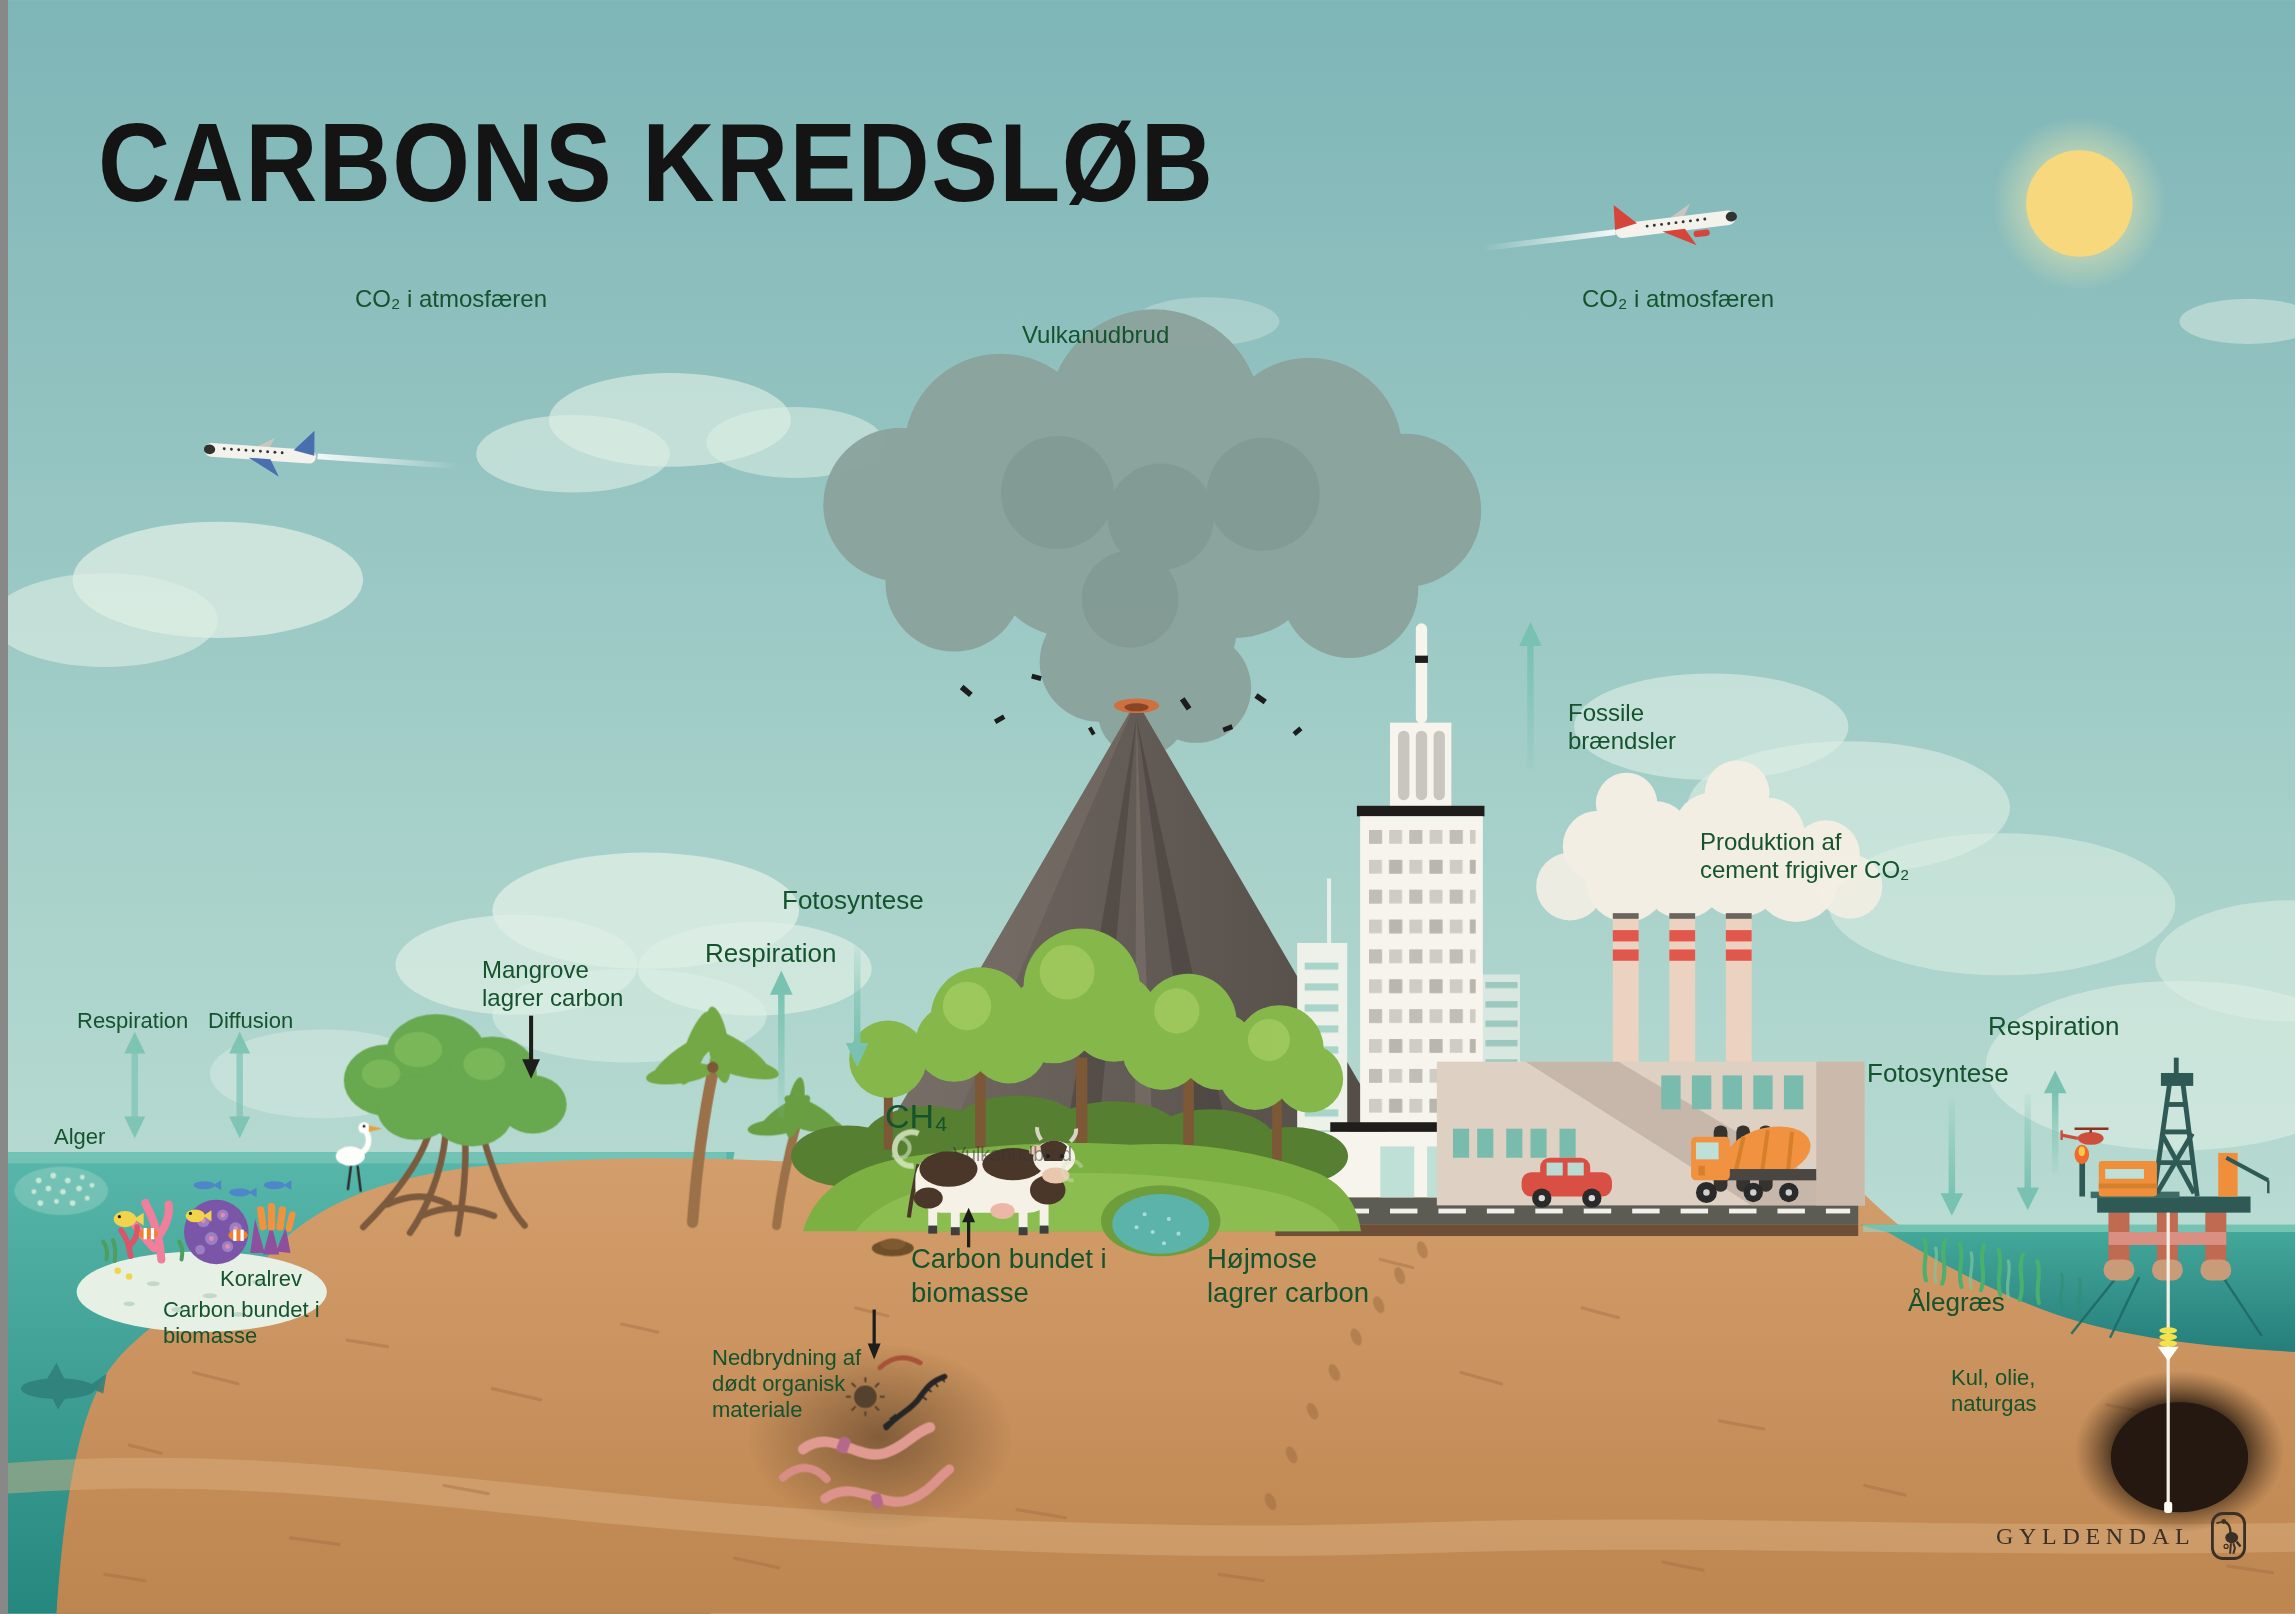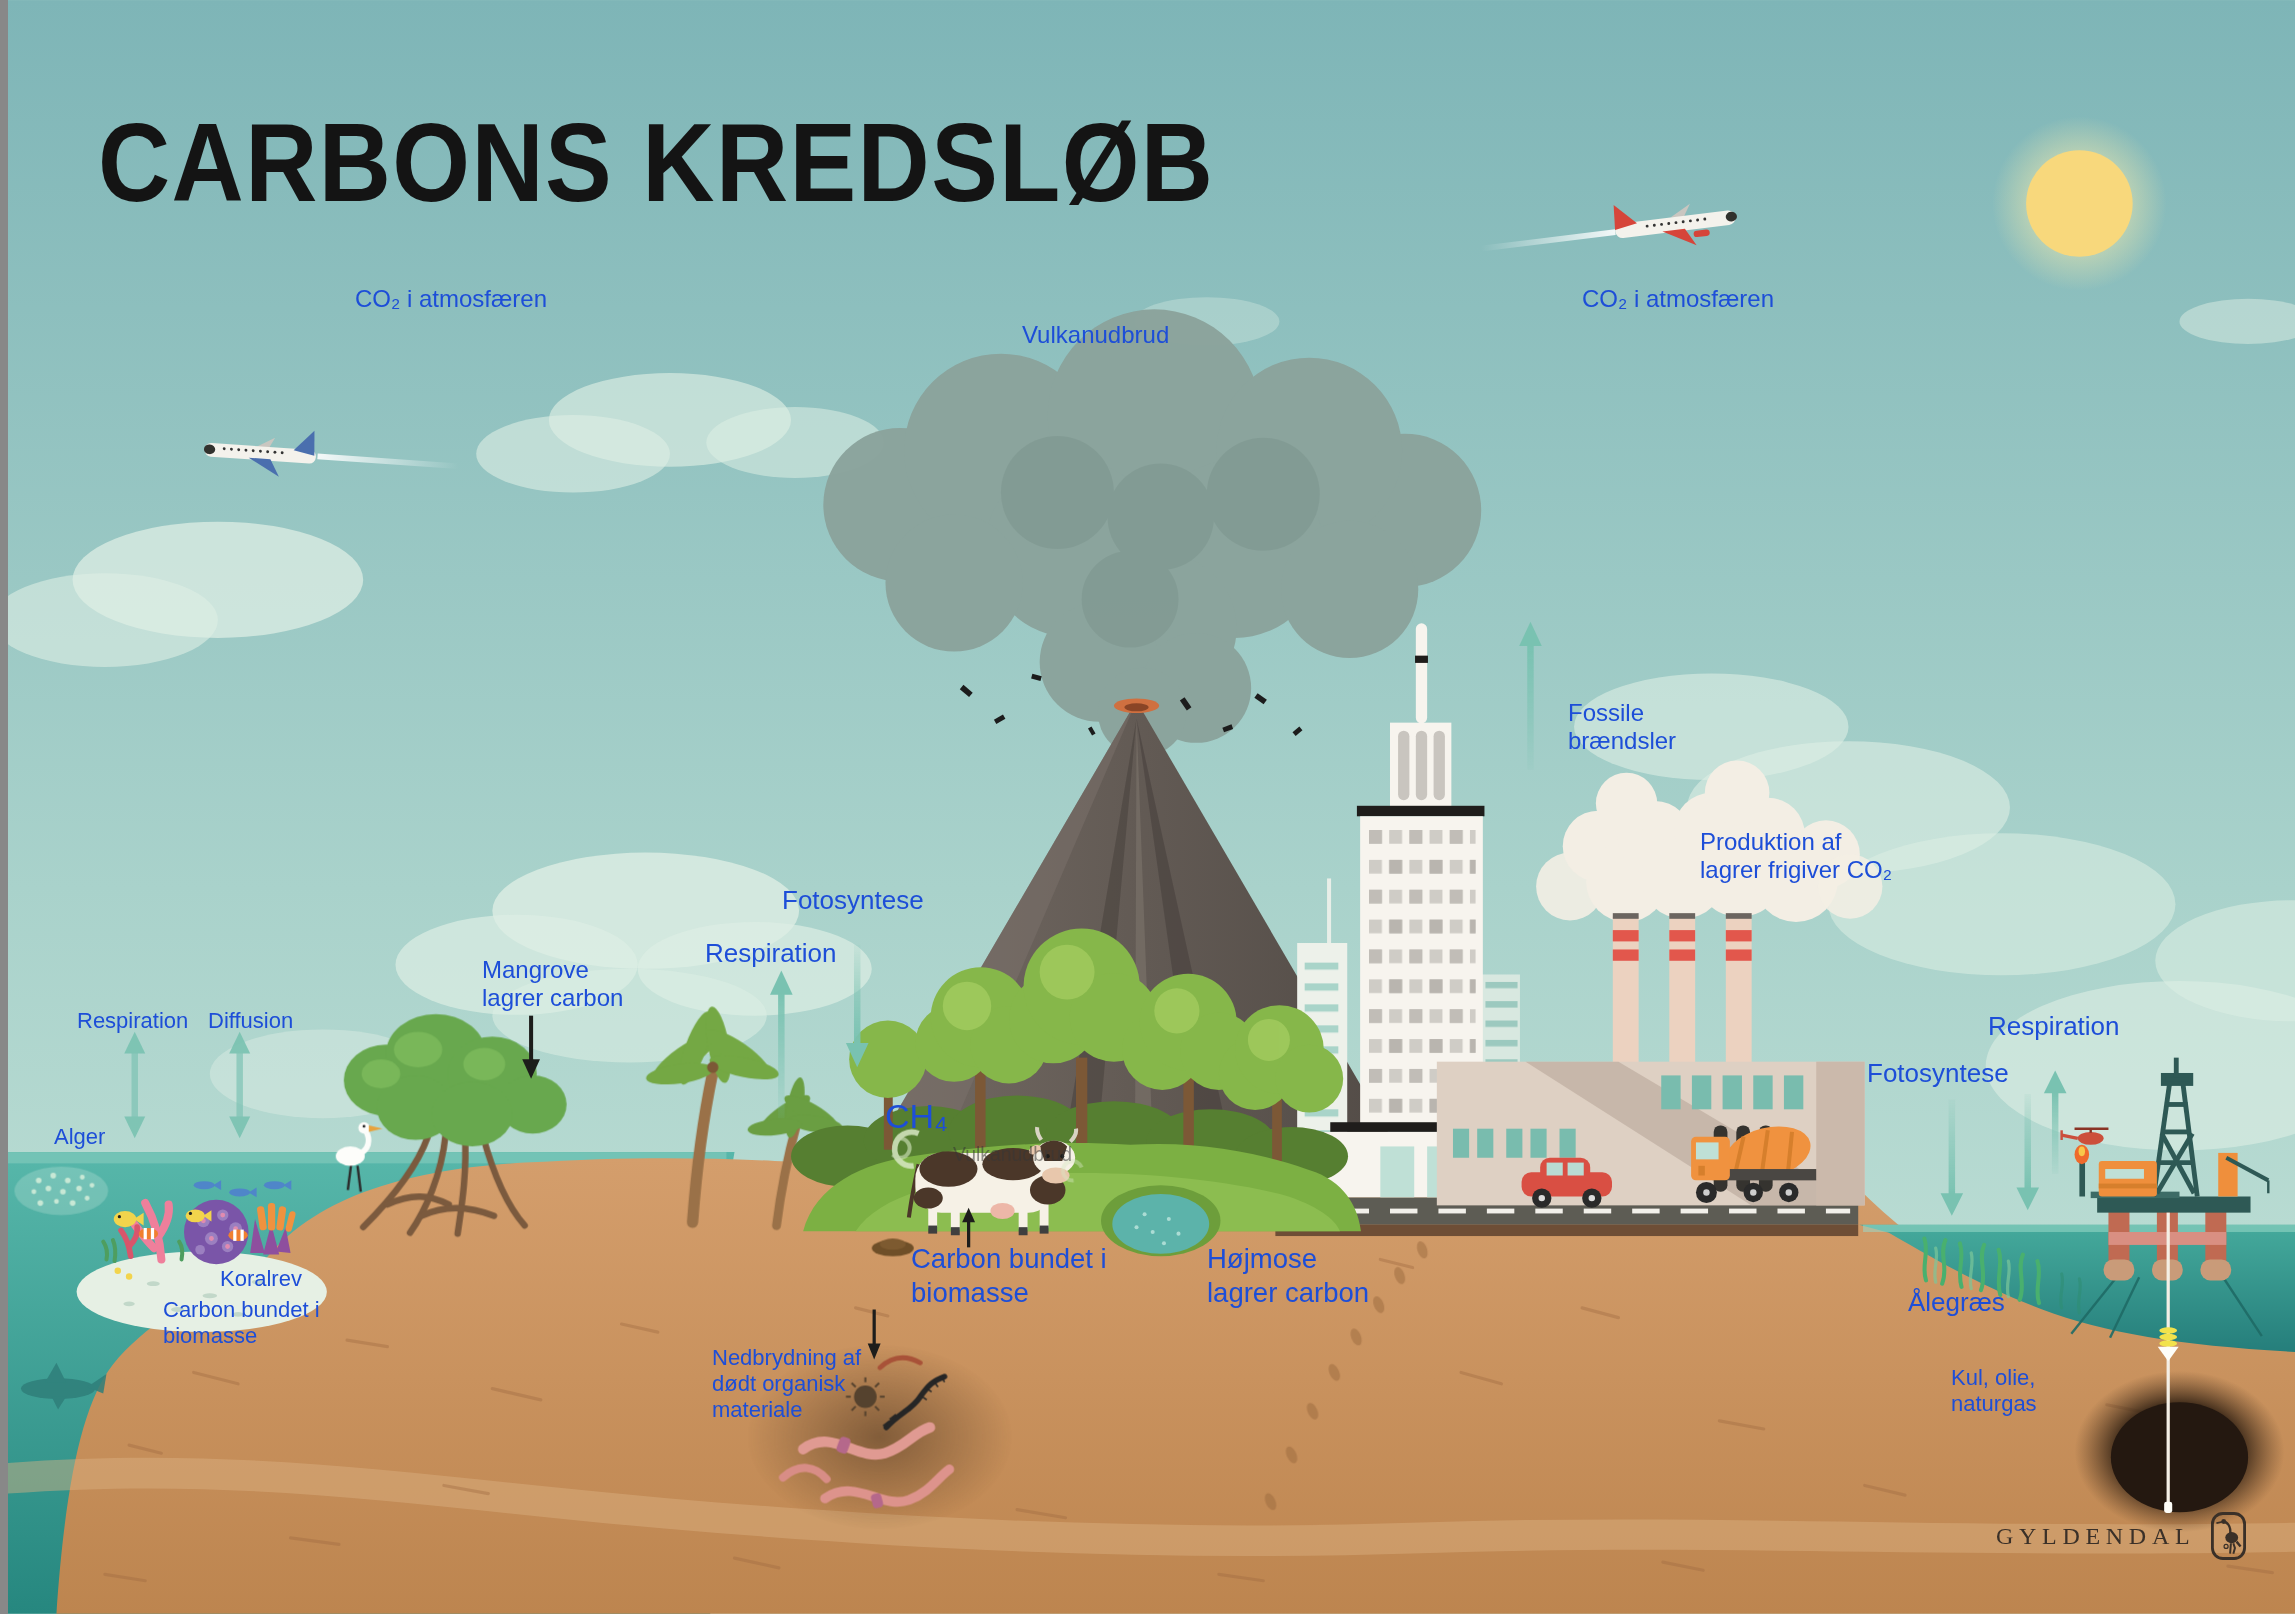--- a/index.html
+++ b/index.html
@@ -1,18 +1,18 @@
 <!DOCTYPE html>
 <html style="font-size:13px"><head>
 <meta charset="utf-8">
 <style>
   html,body{margin:0;padding:0;background:#888;}
   #stage{position:relative;width:2295px;height:1614px;overflow:hidden;font-family:"Liberation Sans",sans-serif;background:#9ccac4;margin-left:8px;}
   #scene{position:absolute;left:0;top:0;}
-  .lbl{position:absolute;color:#1d4ed8;font-size:24px;line-height:1.18;white-space:pre-line;}
+  .lbl{position:absolute;color:#14532d;font-size:24px;line-height:1.18;white-space:pre-line;}
   .sm{font-size:22px;}
   .big{font-size:27.5px;line-height:1.22;}
   .title{position:absolute;left:90px;top:99px;font-size:111px;font-weight:700;letter-spacing:1.6px;color:#141414;transform:scaleX(.9);transform-origin:left top;white-space:nowrap;}
   .faint{color:rgba(55,55,55,.55);font-size:19.4px;}
   .logo{position:absolute;left:1988px;top:1511px;display:flex;align-items:center;gap:14.5px;color:#3a3028;}
   .logo .word{font-family:"Liberation Serif",serif;font-size:24px;letter-spacing:5.7px;}
 </style>
 </head>
 <body>
 
@@ -804,21 +804,21 @@
   </g>
 </svg>
 
 <div class="title">CARBONS KREDSLØB</div>
 <div class="lbl" style="left:347px;top:285px;">CO₂ i atmosfæren</div>
 <div class="lbl" style="left:1014px;top:321px;">Vulkanudbrud</div>
 <div class="lbl" style="left:1574px;top:285px;">CO₂ i atmosfæren</div>
 <div class="lbl" style="left:1560px;top:699px;">Fossile
 brændsler</div>
 <div class="lbl" style="left:1692px;top:828px;">Produktion af
-lagrer frigiver CO₂</div>
+cement frigiver CO₂</div>
 <div class="lbl" style="left:774px;top:885px;font-size:26px;">Fotosyntese</div>
 <div class="lbl" style="left:697px;top:938px;font-size:26px;">Respiration</div>
 <div class="lbl" style="left:474px;top:956px;">Mangrove
 lagrer carbon</div>
 <div class="lbl sm" style="left:69px;top:1008px;">Respiration</div>
 <div class="lbl sm" style="left:200px;top:1008px;">Diffusion</div>
 <div class="lbl sm" style="left:46px;top:1124px;">Alger</div>
 <div class="lbl sm" style="left:212px;top:1266px;text-align:right;">Koralrev</div>
 <div class="lbl sm" style="left:155px;top:1297px;">Carbon bundet i
 biomasse</div>

